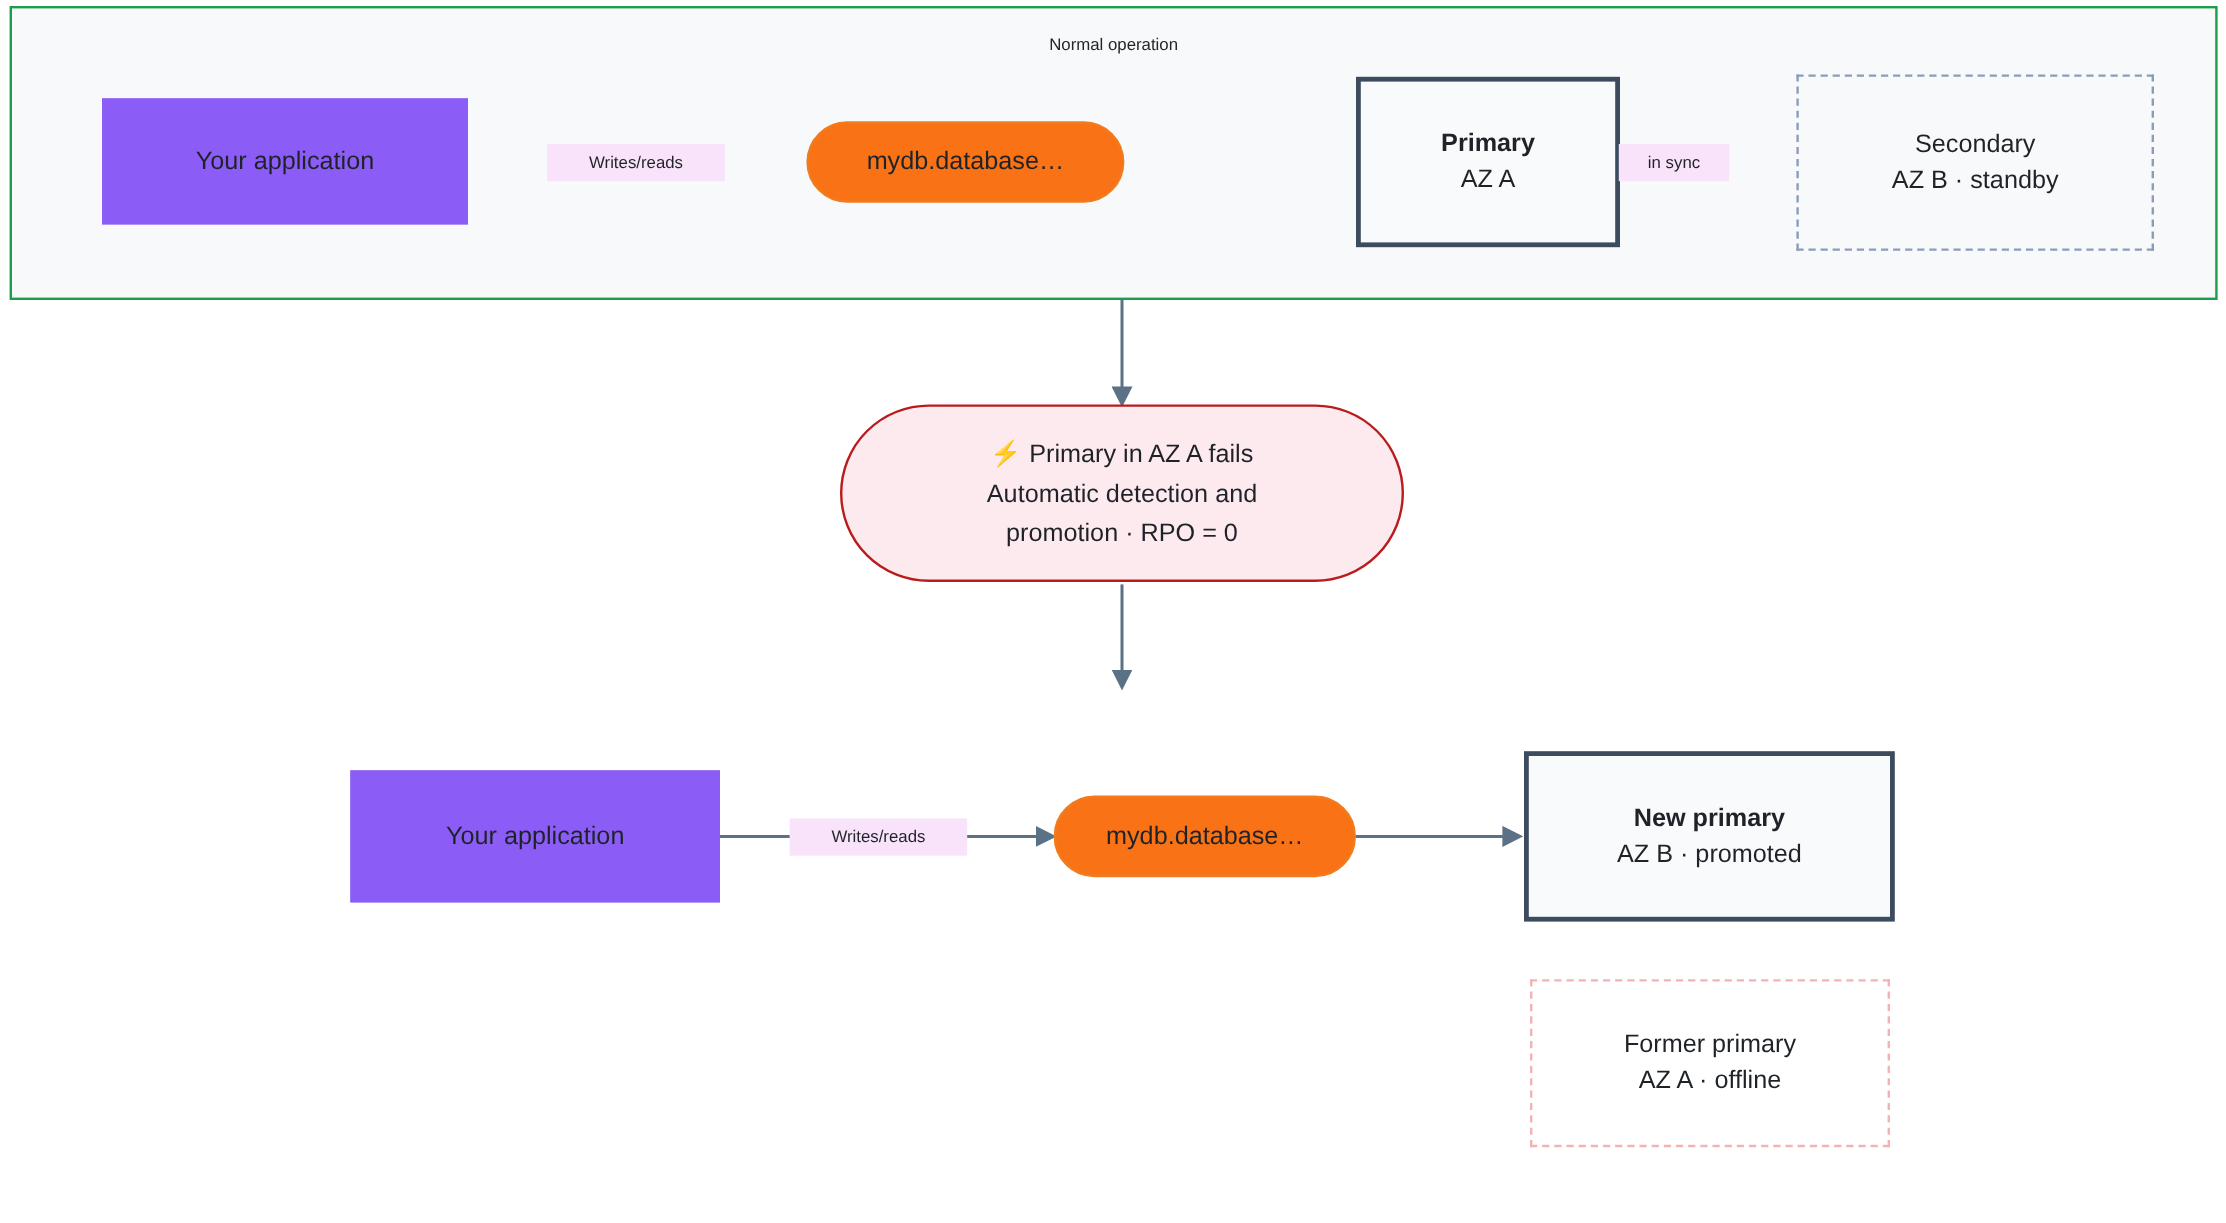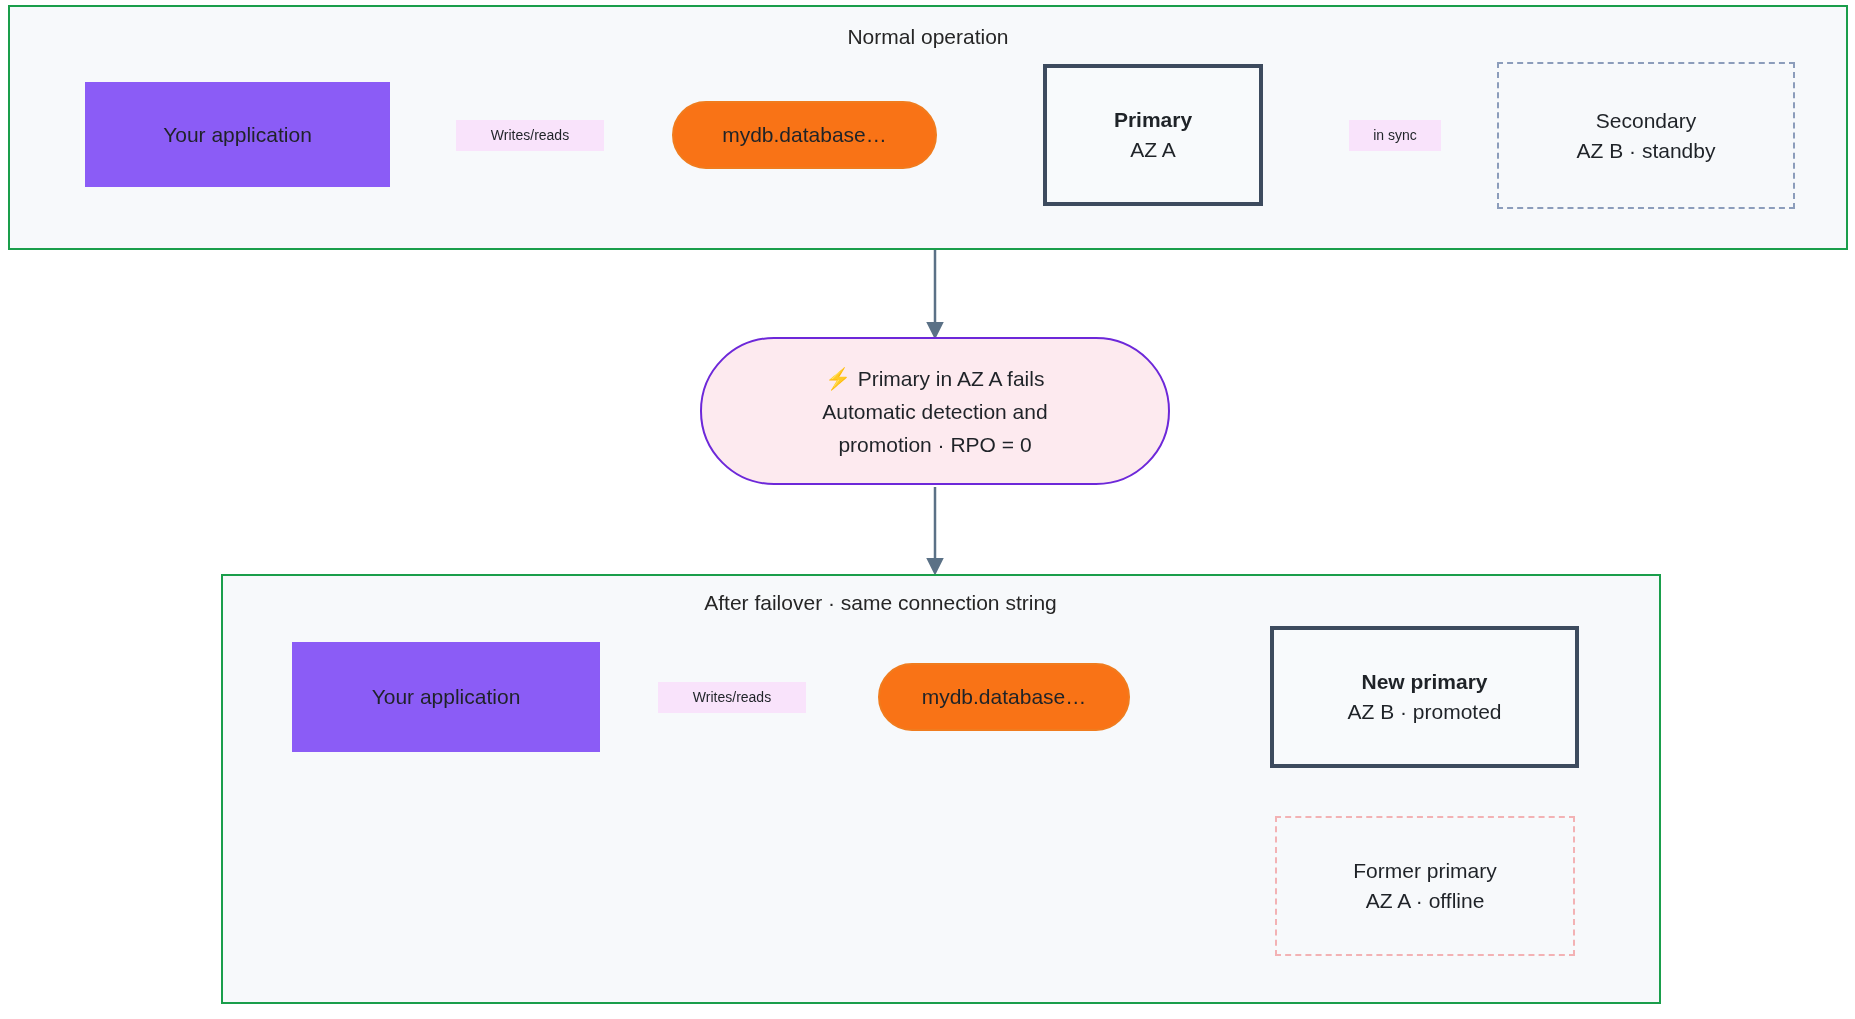--- a/index.html
+++ b/index.html
@@ -36,21 +36,21 @@
   
   .cluster {
     position: absolute;
     background: #f7f9fb;
     border: 2px solid #1a9e4b;
     box-sizing: border-box;
   }
   .cluster-title {
     position: absolute;
     text-align: center;
-    font-size: 21px;
+    font-size: 14px;
     line-height: 30px;
     color: #262626;
     white-space: normal;
   }
 
   
   .node {
     position: absolute;
     box-sizing: border-box;
     display: flex;
@@ -85,21 +85,21 @@
     border: 2px dashed #8c9dbb;
   }
 
   .node-offline {
     background: transparent;
     border: 2px dashed #f3b2b4;
   }
 
   .node-event {
     background: #fdeaef;
-    border: 2px solid #6d28d9;
+    border: 2px solid #b91c1c;
     border-radius: 999px;
     font-size: 21px;
     line-height: 33px;
   }
   .node-event .evt-row {
     display: block;
   }
   .bolt {
     color: #f5b60a;
     margin-right: 6px;
@@ -150,21 +150,21 @@
   </div>
 
   <div class="node node-app" style="left:85px; top:82px; width:305px; height:105px;">
     <span>Your application</span>
   </div>
 
   <div class="node node-endpoint" style="left:672px; top:101px; width:265px; height:68px;">
     <span>mydb.database…</span>
   </div>
 
-  <div class="node node-db" style="left:1043px; top:64px; width:220px; height:142px;">
+  <div class="node node-db" style="left:1130px; top:64px; width:220px; height:142px;">
     <span class="line1">Primary</span>
     <span class="line2">AZ A</span>
   </div>
 
   <div class="node node-standby" style="left:1497px; top:62px; width:298px; height:147px;">
     <span class="line1">Secondary</span>
     <span class="line2">AZ B · standby</span>
   </div>
 
   <div class="edge-label" style="left:456px; top:120px; width:148px; height:31px;">Writes/reads</div>
@@ -172,23 +172,20 @@
   <div class="edge-label" style="left:1349px; top:120px; width:92px; height:31px;">in sync</div>
 
   <div class="node node-event" style="left:700px; top:337px; width:470px; height:148px;">
     <span class="evt-row">
       <span class="bolt">⚡</span><span>Primary in AZ A fails</span>
     </span>
     <span class="evt-row">Automatic detection and</span>
     <span class="evt-row">promotion · RPO = 0</span>
   </div>
 
-  <div class="cluster" style="left:221px; top:574px; width:1440px; height:430px;">
-    <div class="cluster-title" style="left:470px; top:12px; width:375px;">After failover · same connection string</div>
-  </div>
 
   <div class="node node-app" style="left:292px; top:642px; width:308px; height:110px;">
     <span>Your application</span>
   </div>
 
   <div class="node node-endpoint" style="left:878px; top:663px; width:252px; height:68px;">
     <span>mydb.database…</span>
   </div>
 
   <div class="node node-offline" style="left:1275px; top:816px; width:300px; height:140px;">

